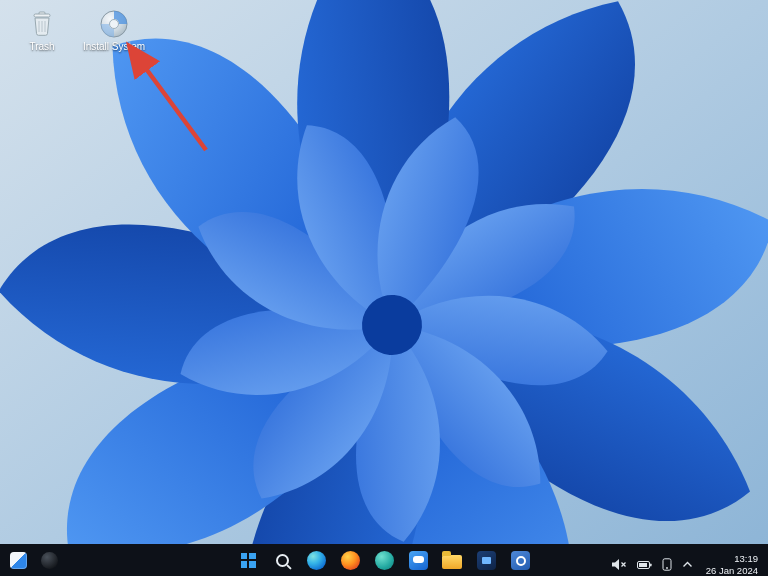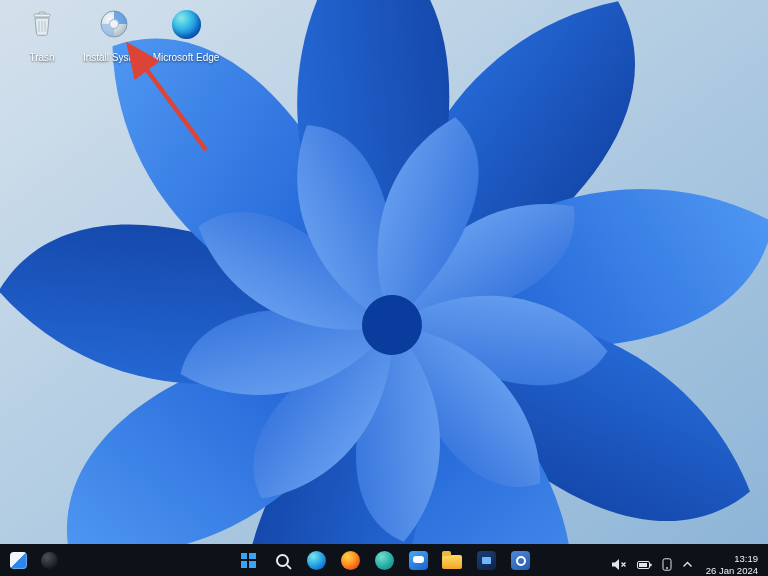--- a/index.html
+++ b/index.html
@@ -4,21 +4,21 @@
 <style>
   html,body{margin:0;padding:0;background:#222;}
   .screen{
     position:relative;width:768px;height:576px;overflow:hidden;
     font-family:"Liberation Sans",sans-serif;
     background:linear-gradient(135deg,#d2e0ec 0%,#b3cde3 45%,#8fb6d7 100%);
   }
   .wallpaper{position:absolute;inset:0;z-index:0;}
   
   .desktop-icons{position:absolute;top:8px;left:6px;display:flex;z-index:2;}
-  .desktop-icon{width:72px;display:flex;flex-direction:column;align-items:center;gap:12px;cursor:default;}
+  .desktop-icon{width:72px;display:flex;flex-direction:column;align-items:center;gap:1px;cursor:default;}
   .icon-art{width:32px;height:32px;display:flex;align-items:center;justify-content:center;}
   .icon-label{font-size:10px;color:#ffffff;text-shadow:0 1px 2px rgba(0,0,0,.65);text-align:center;line-height:1.1;}
   .edge-orb{width:29px;height:29px;border-radius:50%;
     background:radial-gradient(circle at 32% 28%, #8fe8e2 0%, #3ec3e8 30%, #1478d8 68%, #0a4fb0 100%);
     box-shadow:inset -2px -3px 5px rgba(0,40,110,.45);}
   
   .arrow-layer{position:absolute;inset:0;z-index:3;pointer-events:none;}
   
   .taskbar{position:absolute;left:0;right:0;bottom:0;height:32px;background:#0d1118;z-index:4;
     display:flex;align-items:center;}
@@ -127,26 +127,20 @@
           </defs>
           <circle cx="15" cy="15" r="13" fill="url(#silver)" stroke="#8798a4"></circle>
           <path d="M15 2 A13 13 0 0 1 28 15 L20 15 A5 5 0 0 0 15 10 Z" fill="#4a90e0" opacity="0.75"></path>
           <path d="M15 28 A13 13 0 0 1 2 15 L10 15 A5 5 0 0 0 15 20 Z" fill="#7fb3ea" opacity="0.55"></path>
           <circle cx="15" cy="15" r="4.5" fill="#eef3f7" stroke="#9fb0bc"></circle>
         </svg>
       </div>
       <div class="icon-label">Install System</div>
     </div>
 
-    <div class="desktop-icon">
-      <div class="icon-art">
-        <div class="edge-orb"></div>
-      </div>
-      <div class="icon-label">Microsoft Edge</div>
-    </div>
 
   </div>
 
   <svg class="arrow-layer" viewBox="0 0 768 576" width="768" height="576">
     <defs>
       <marker id="ah" markerWidth="9" markerHeight="8" refX="6.5" refY="3.5" orient="auto">
         <path d="M0,0 L8,3.5 L0,7 Z" fill="#dc4437"></path>
       </marker>
     </defs>
     <line x1="206" y1="150" x2="130" y2="47" stroke="#dc4437" stroke-width="4.5" marker-end="url(#ah)"></line>

